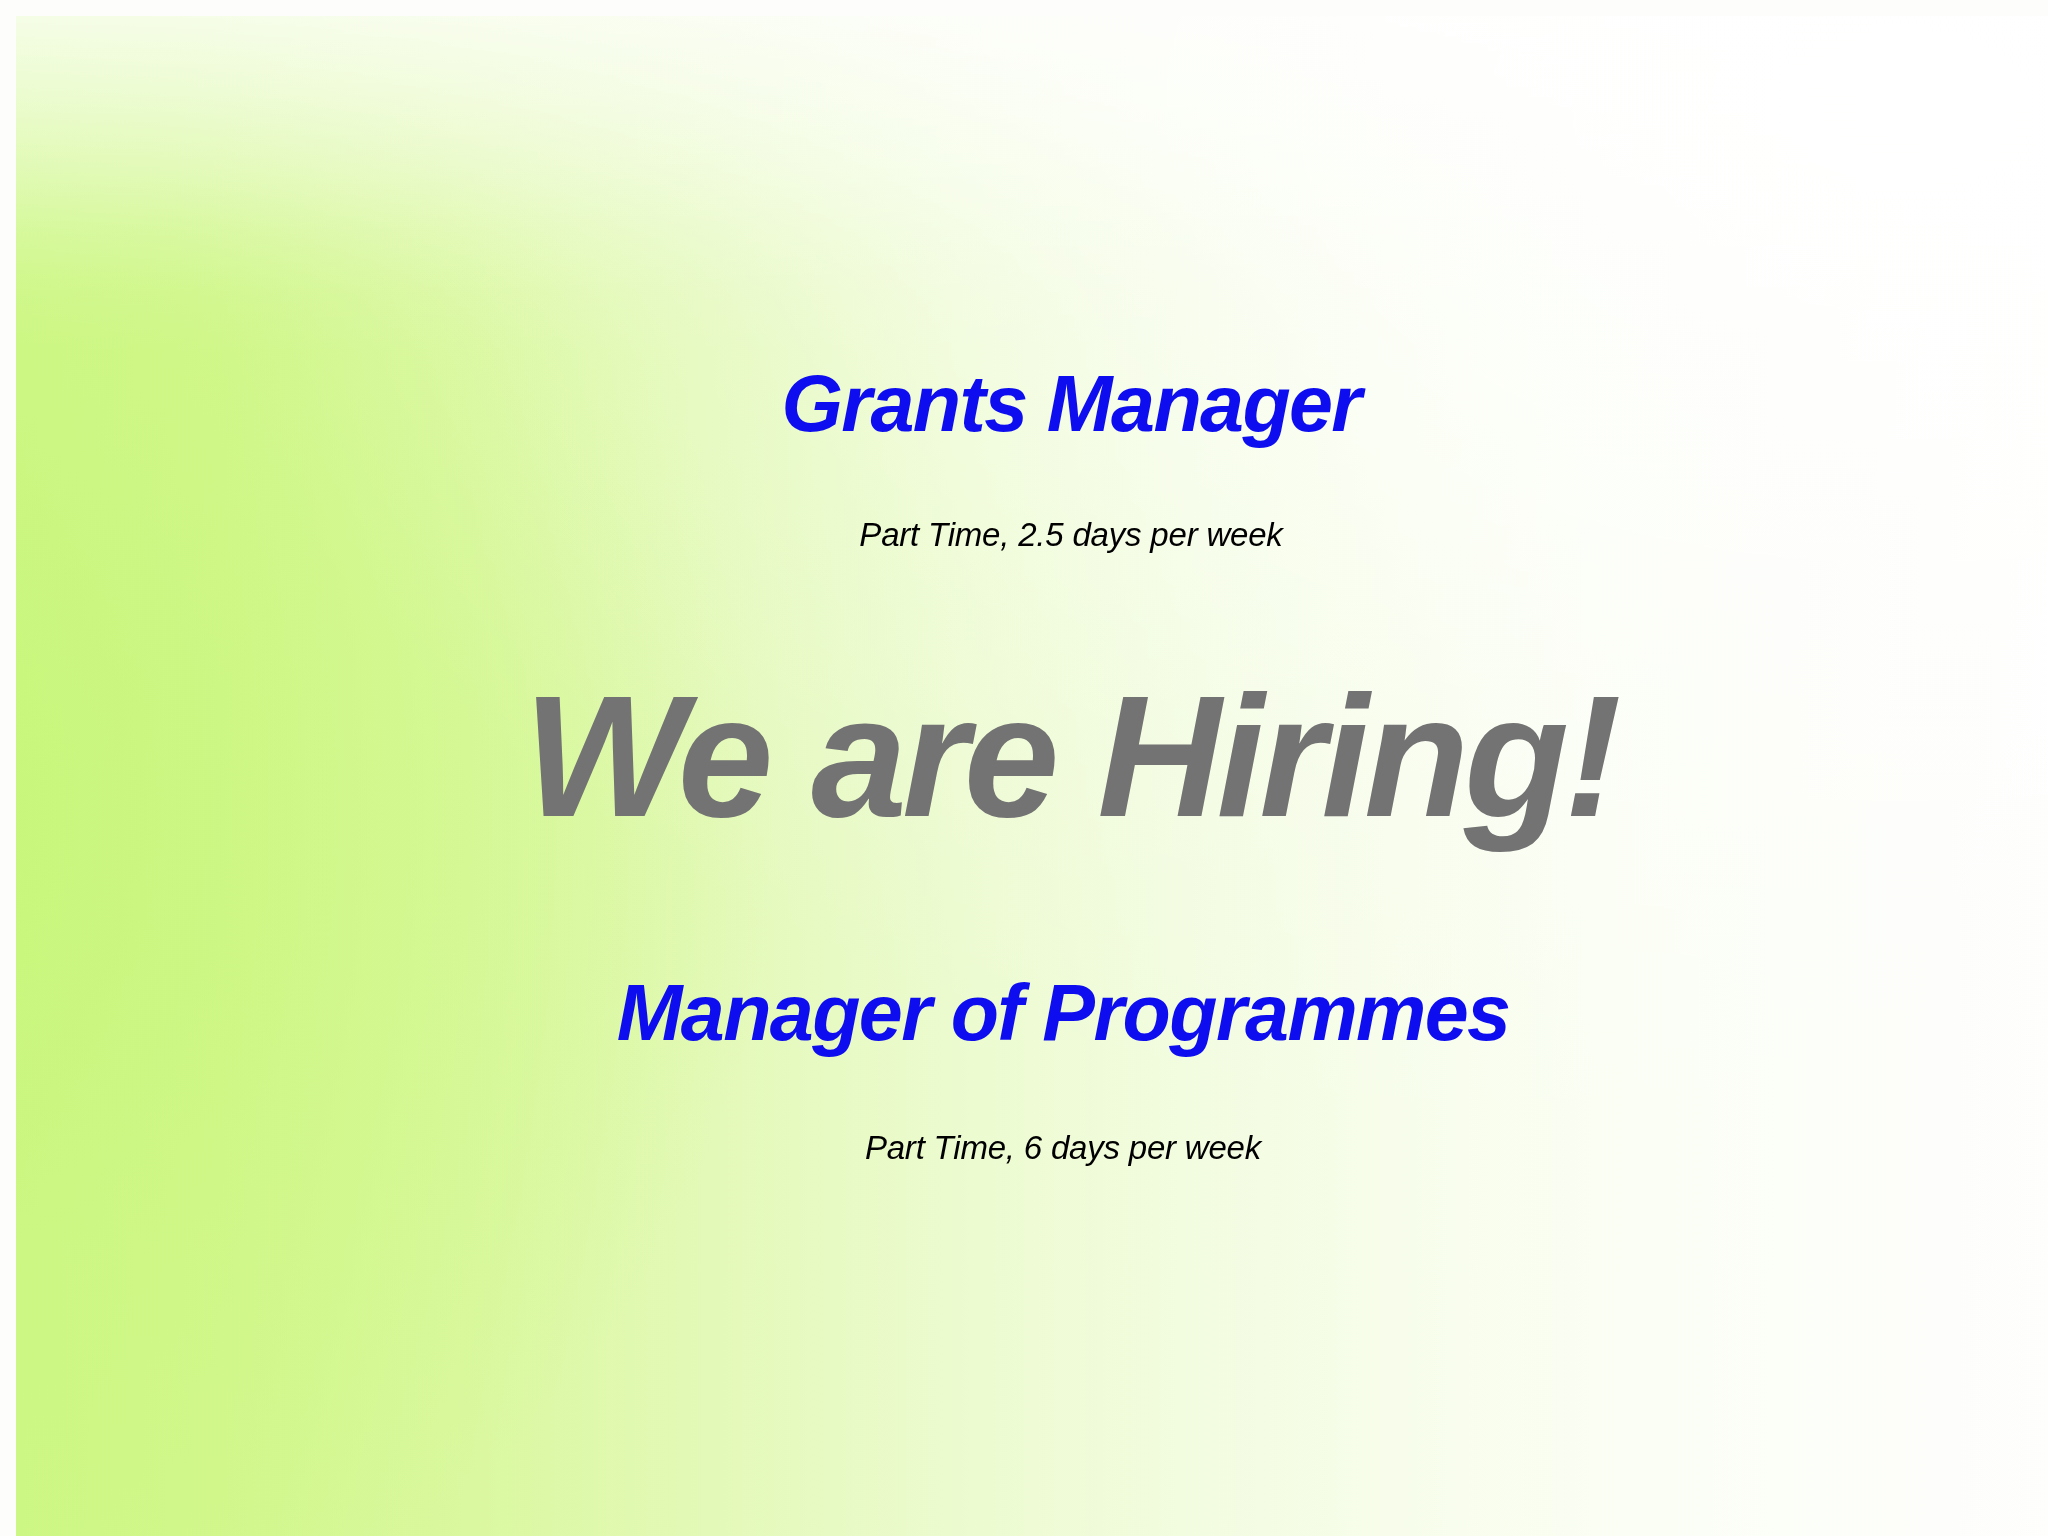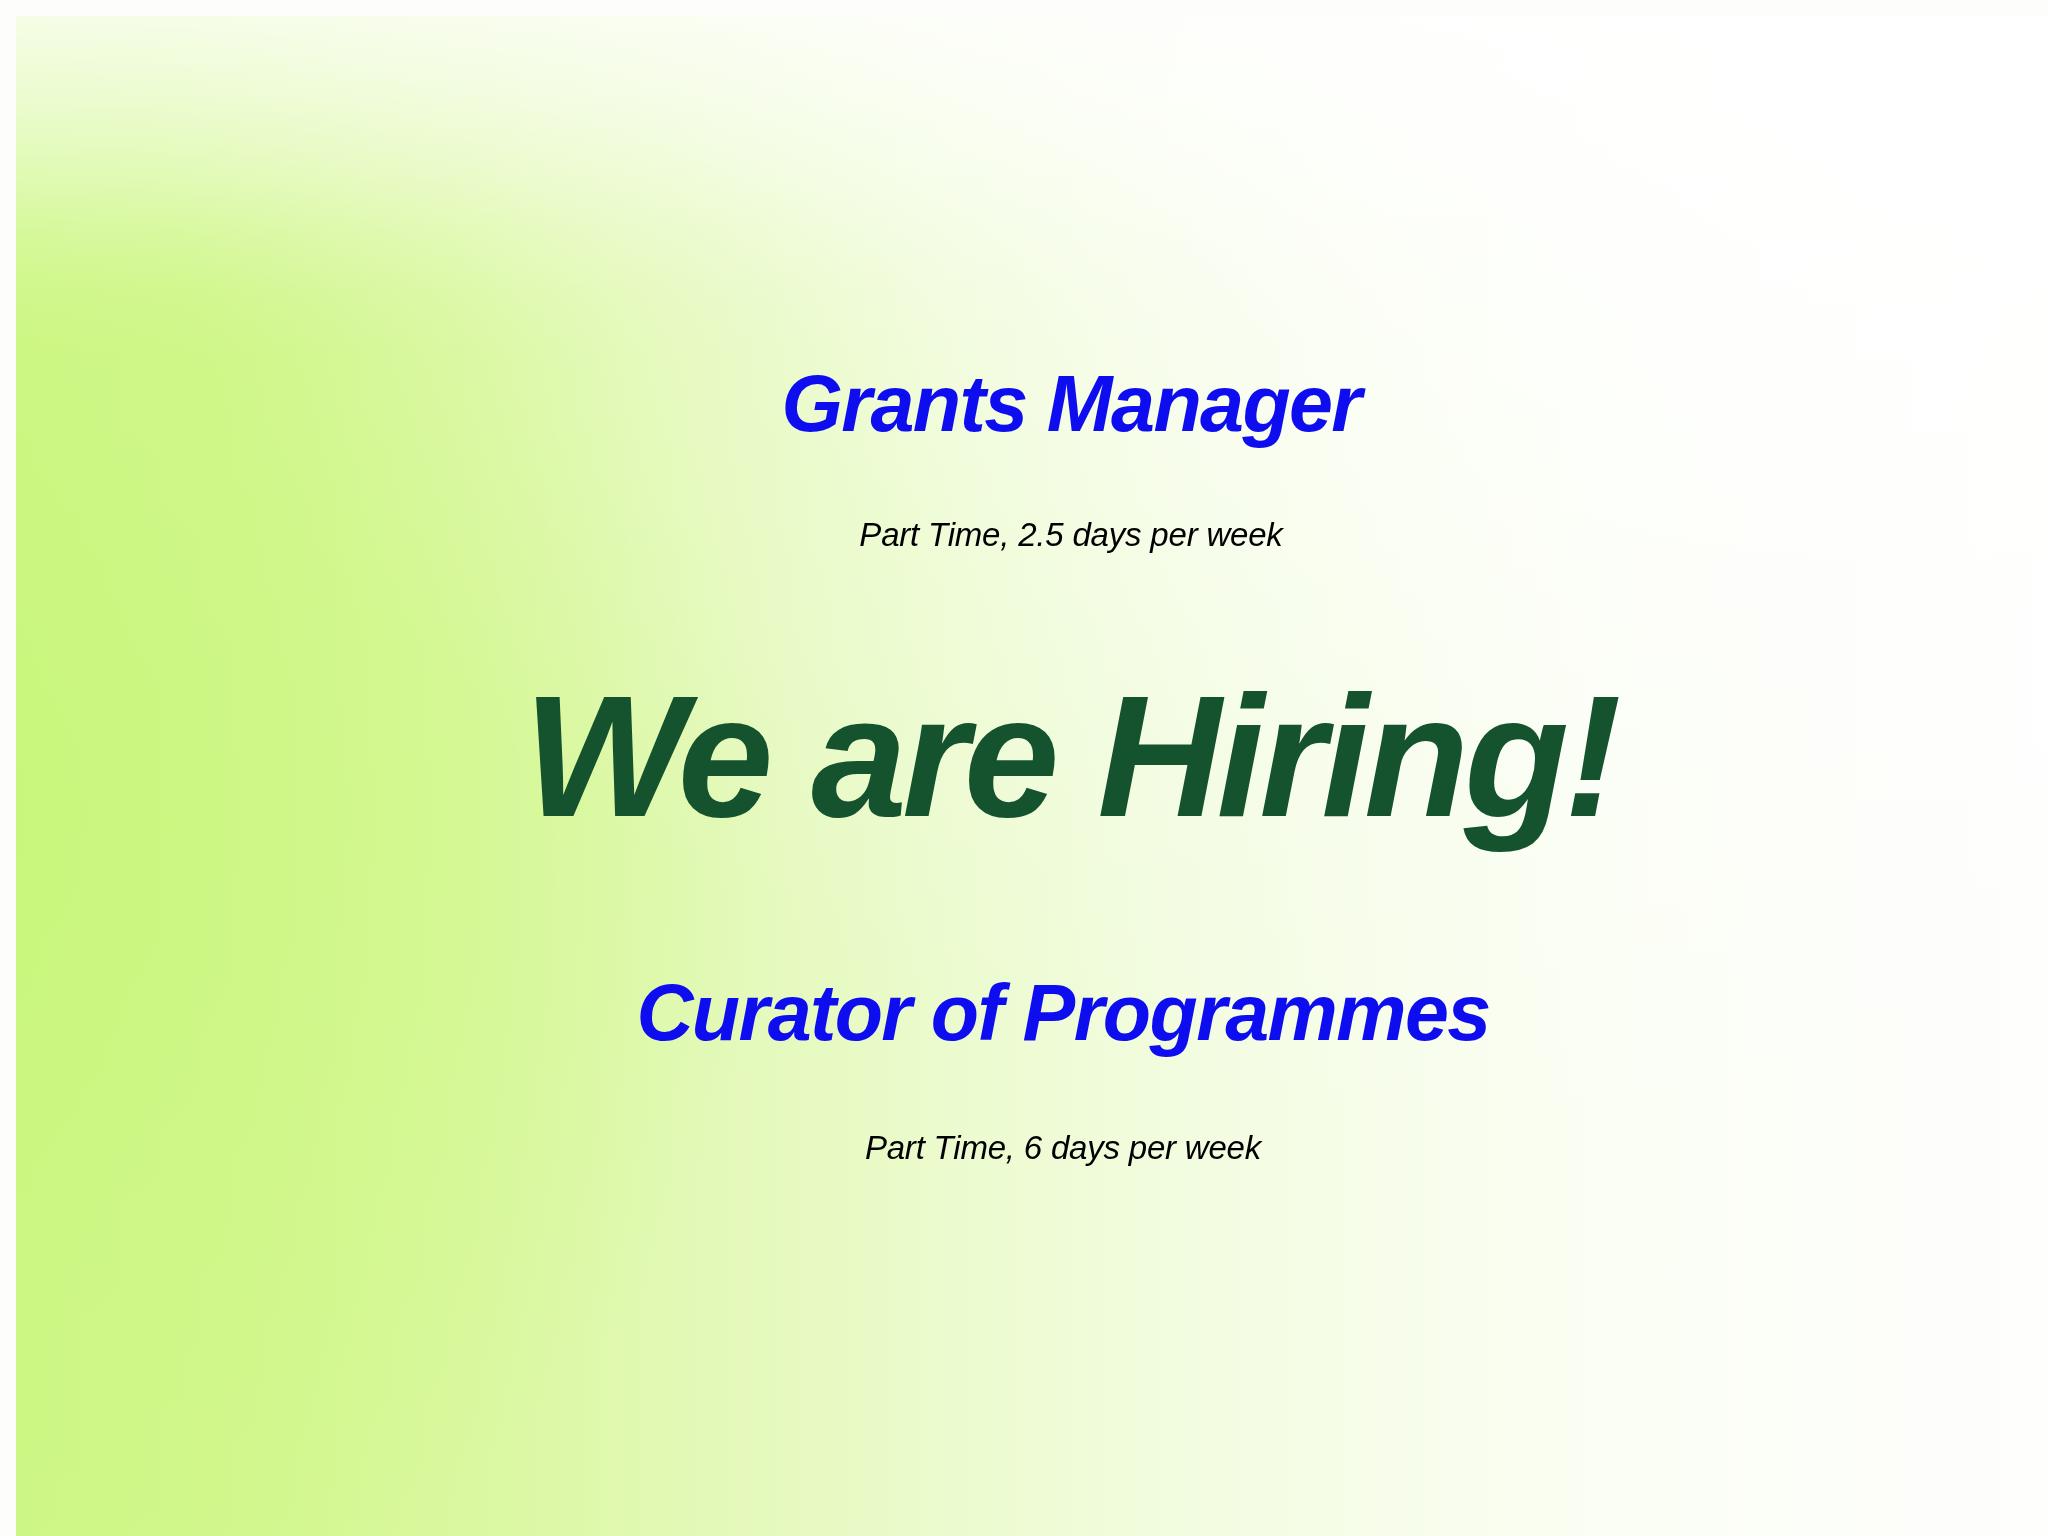--- a/index.html
+++ b/index.html
@@ -110,21 +110,21 @@
   .role-meta {
     color: #000000;
     font-weight: 400;
     font-size: 33px;
     line-height: 1.1;
     letter-spacing: -0.2px;
     white-space: nowrap;
   }
 
   .hiring-headline {
-    color: #14532d;
+    color: #737373;
     font-weight: 800;
     font-size: 172px;
     line-height: 0.95;
     letter-spacing: -5px;
     white-space: nowrap;
   }
 
   
   .spacer-top       { height: 332px; }
   .gap-title-meta   { height: 58px;  }
@@ -165,21 +165,21 @@
 
     <div class="gap-meta-hero"></div>
 
     <div class="block hero-shift">
       <span class="hiring-headline">We are Hiring!</span>
     </div>
 
     <div class="gap-hero-title2"></div>
 
     <div class="block title2-shift">
-      <span class="role-title">Curator of Programmes</span>
+      <span class="role-title">Manager of Programmes</span>
     </div>
 
     <div class="gap-title2-meta2"></div>
 
     <div class="block meta2-shift">
       <span class="role-meta">Part Time, 6 days per week</span>
     </div>
 
   </div>
 </div>

